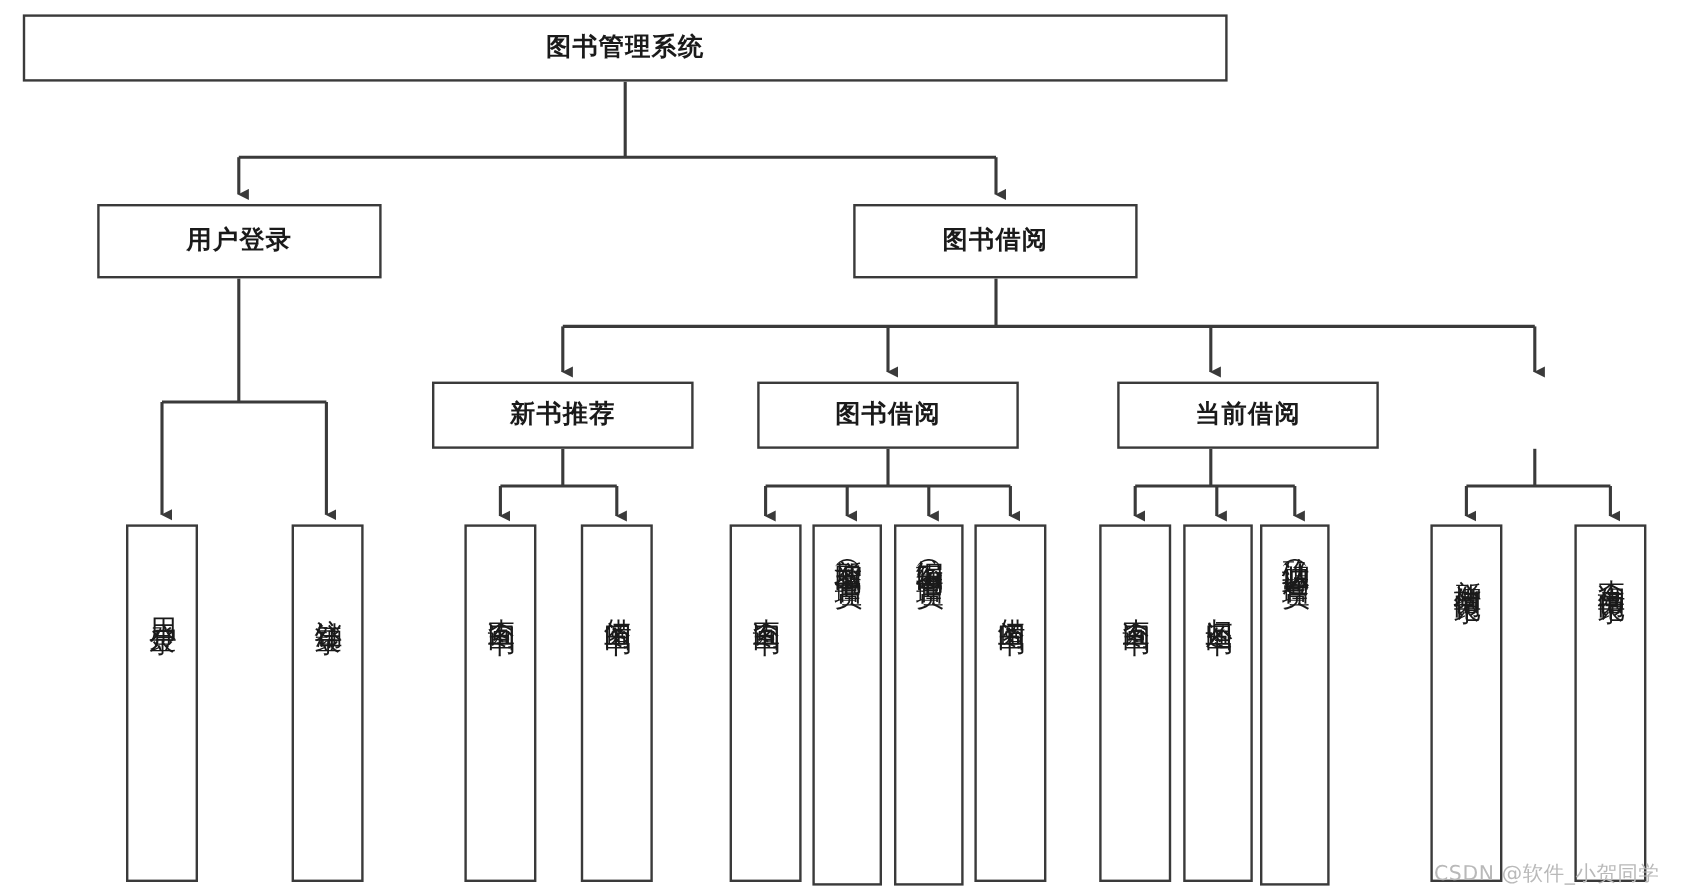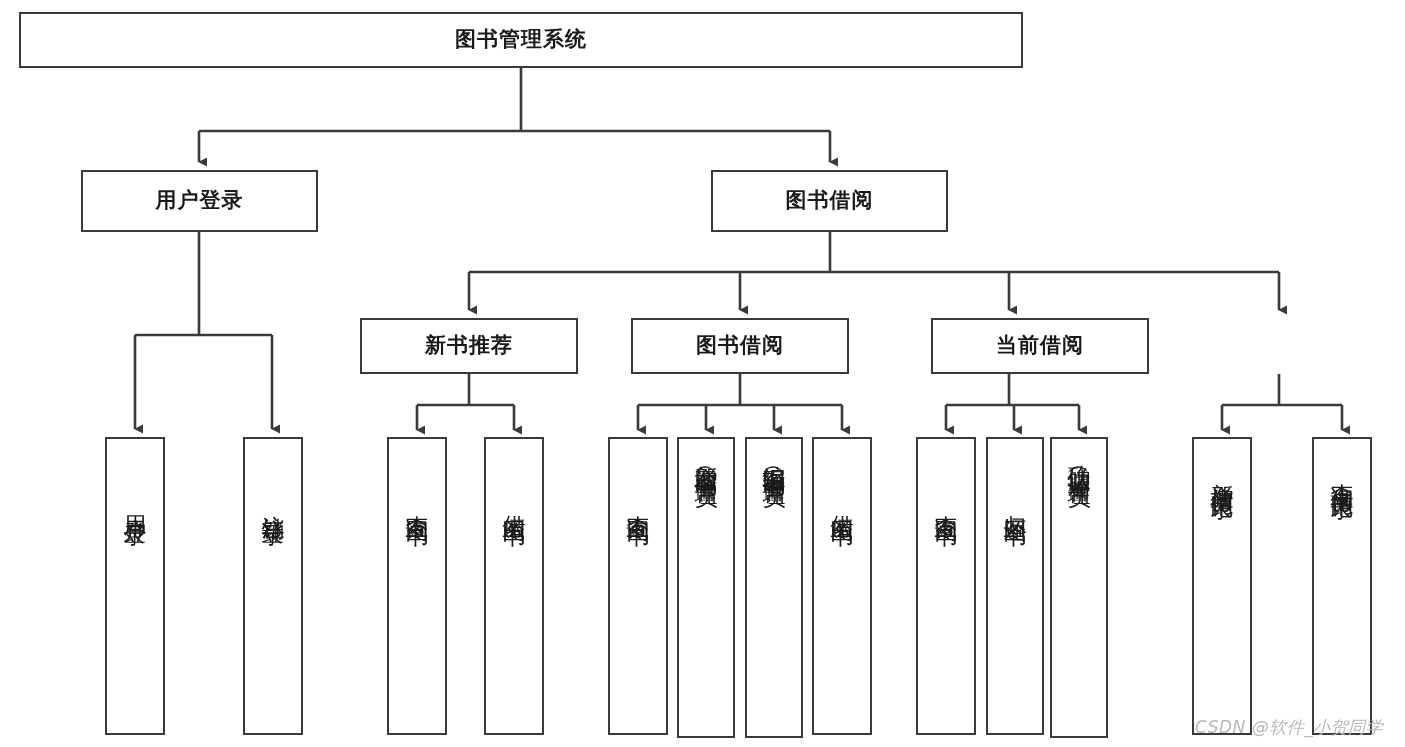--- a/index.html
+++ b/index.html
@@ -211,15 +211,15 @@
   </div>
 
   <div class="node-box vertical pad-small" style="left:1192px; top:437px; width:60px; height:298px;">
     <span class="node-label">新增借阅记录</span>
   </div>
 
   <div class="node-box vertical pad-small" style="left:1312px; top:437px; width:60px; height:298px;">
     <span class="node-label">查询借阅记录</span>
   </div>
 
-  <div class="watermark" style="left:1195px; top:716px;font-style:italic;">CSDN @软件_小贺同学</div>
+  <div class="watermark" style="left:1195px; top:716px;">CSDN @软件_小贺同学</div>
 
 </div>
 
 </body></html>

